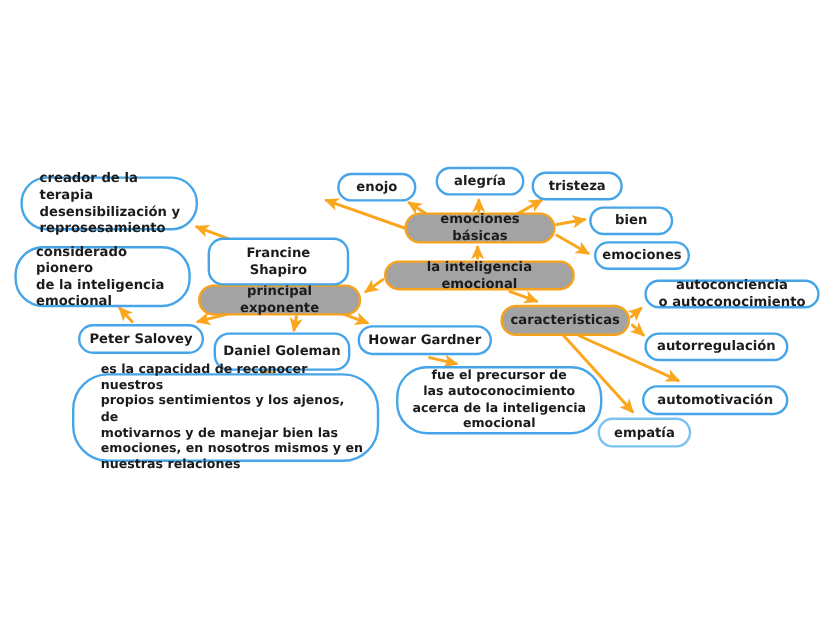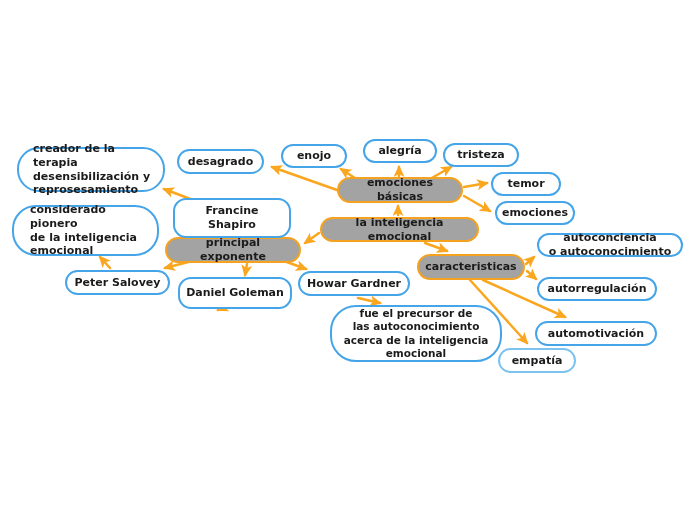--- a/index.html
+++ b/index.html
@@ -104,25 +104,24 @@
       <line x1="483" y1="280" x2="565" y2="317" marker-end="url(#ah)"></line>
       <line x1="470" y1="280" x2="527" y2="343" marker-end="url(#ah)"></line>
     </g>
   </svg>
 
   <div class="node topic n-central">la inteligencia emocional</div>
   <div class="node topic n-emociones">emociones básicas</div>
   <div class="node topic n-principal">principal exponente</div>
   <div class="node topic n-caracteristicas">caracteristicas</div>
 
-  <div class="node n-desagrado">desagrado</div>
   <div class="node n-enojo">enojo</div>
   <div class="node n-alegria">alegría</div>
   <div class="node n-tristeza">tristeza</div>
-  <div class="node n-temor">temor</div>
+  <div class="node n-temor">bien</div>
   <div class="node n-sorpresa">emociones</div>
 
   <div class="node n-autoconciencia">autoconciencia
 o autoconocimiento</div>
   <div class="node n-autorregulacion">autorregulación</div>
   <div class="node n-automotivacion">automotivación</div>
   <div class="node n-empatia">empatía</div>
 
   <div class="node n-francine">Francine Shapiro</div>
   <div class="node align-left n-creador">creador de la terapia
@@ -132,14 +131,19 @@
 de la inteligencia
  emocional</div>
   <div class="node n-peter">Peter Salovey</div>
   <div class="node n-daniel">Daniel Goleman</div>
   <div class="node n-howar">Howar Gardner</div>
 
   <div class="node big n-precursor">fue el precursor de
 las autoconocimiento
 acerca de la inteligencia
 emocional</div>
+  <div class="node big align-left n-definicion">es la capacidad de reconocer nuestros
+propios sentimientos y los ajenos, de
+motivarnos y de manejar bien las
+emociones, en nosotros mismos y en
+nuestras relaciones</div>
 
 </div>
 
 </body></html>

